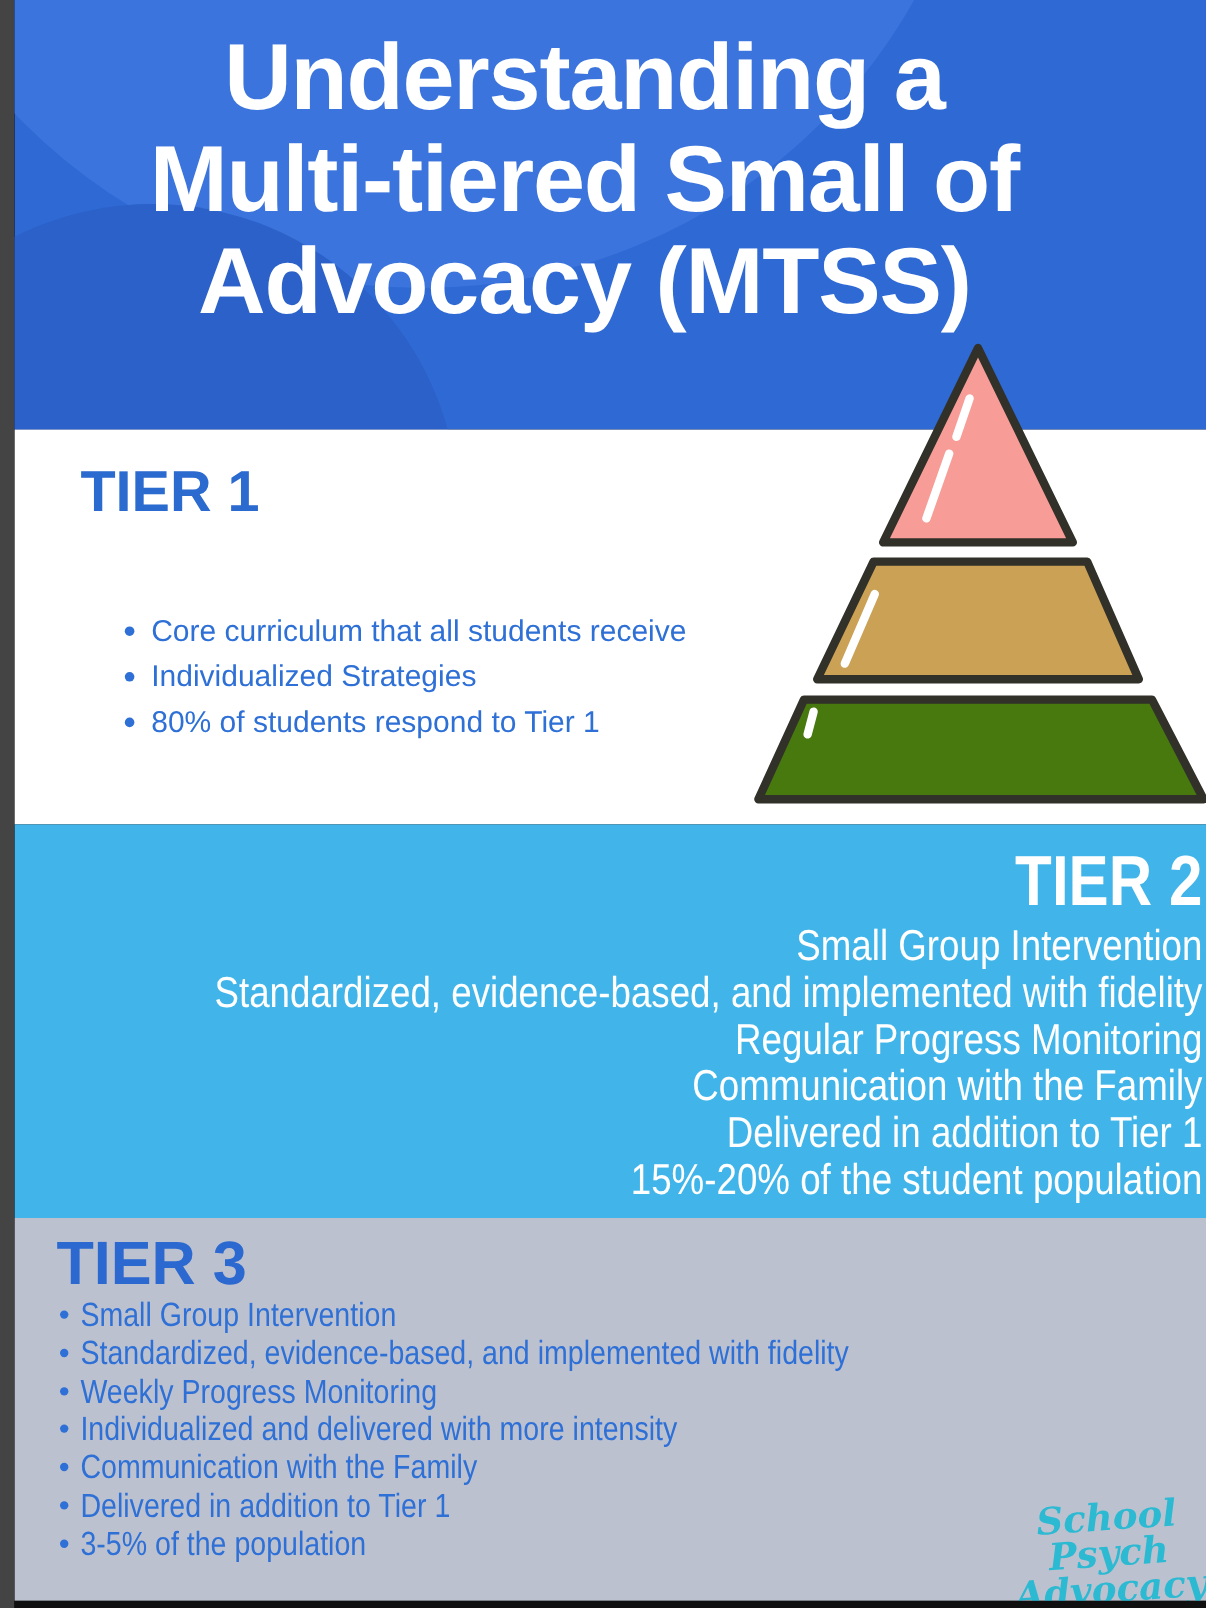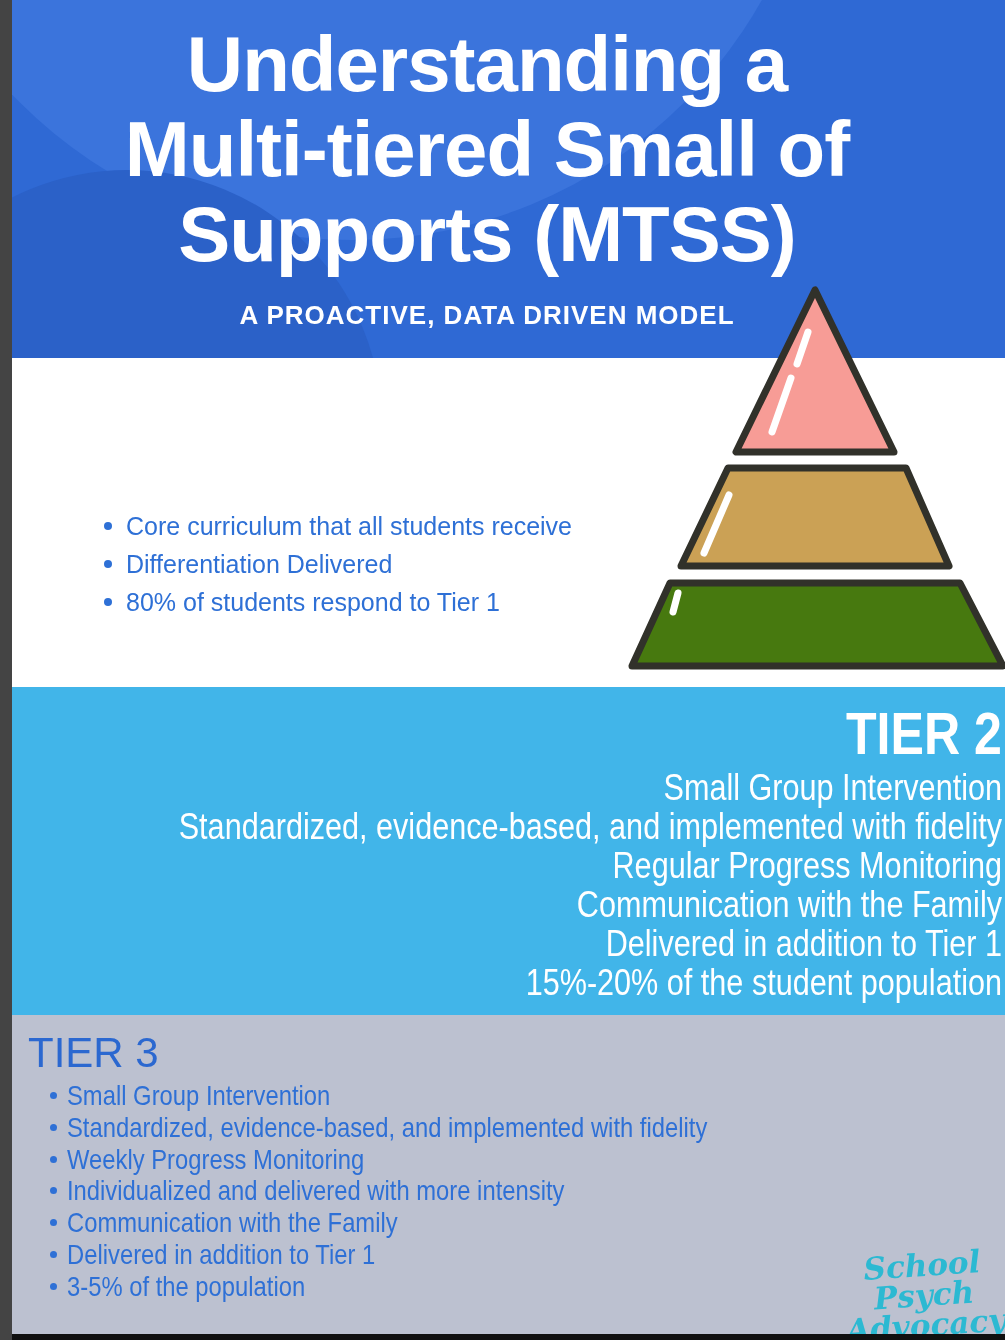--- a/index.html
+++ b/index.html
@@ -53,22 +53,22 @@
     position:absolute;left:0;top:687px;width:1005px;height:328px;
     background:#41b5e9;color:#ffffff;text-align:right;
     padding-right:15px;box-sizing:border-box;padding-left:11px;
   }
   .tier2 h2{margin:16px 0 0;font-size:59px;line-height:62px;font-weight:700;}
   .t2scale{display:block;transform:scaleX(0.85);transform-origin:100% 50%;}
   .tier2-lines{margin-top:3px;font-size:36px;line-height:39px;font-weight:400;}
   
   .tier3{position:absolute;left:0;top:1015px;width:1005px;height:319px;background:#bcc1d0;}
   .tier3 h2{
-    position:absolute;left:16px;top:13px;margin:0;
-    font-size:42px;line-height:50px;font-weight:400;color:#2b68d0;
+    position:absolute;left:35px;top:13px;margin:0;
+    font-size:51px;line-height:50px;font-weight:700;color:#2b68d0;
   }
   .tier3 ul{position:absolute;left:38px;top:65px;margin:0;padding:0;list-style:none;}
   .tier3 li{
     position:relative;padding-left:17px;font-size:28px;line-height:31.75px;color:#2e70d6;
   }
   .tier3 li::before{
     content:"";position:absolute;left:0;top:12px;width:7px;height:7px;
     border-radius:50%;background:currentColor;
   }
   .t3text{display:inline-block;transform:scaleX(0.85);transform-origin:0 50%;}
@@ -87,30 +87,30 @@
 
 <div class="page">
 
   <div class="header">
     <div class="circle circle-light"></div>
     <div class="circle circle-dark"></div>
     <div class="header-text">
       <h1 class="title">
         <span>Understanding a</span>
         <span>Multi-tiered Small of</span>
-        <span>Supports (MTSS)</span>
+        <span>Advocacy (MTSS)</span>
       </h1>
-      <div class="subtitle">A PROACTIVE, DATA DRIVEN MODEL</div>
     </div>
   </div>
 
   <section class="tier1">
+    <h2>TIER 1</h2>
     <ul>
       <li>Core curriculum that all students receive</li>
-      <li>Differentiation Delivered</li>
+      <li>Individualized Strategies</li>
       <li>80% of students respond to Tier 1</li>
     </ul>
   </section>
 
   <svg class="pyramid-svg" width="410" height="415" viewBox="595 265 410 415">
     <path class="py-shape py-bottom" d="M658,583 L948,583 L991,666 L620,666 Z"></path>
     <path class="py-shape py-mid" d="M716,468 L894,468 L937,566 L669,566 Z"></path>
     <path class="py-shape py-top" d="M803,290 L724,452 L882,452 Z"></path>
     <path class="py-shine" d="M796,332 L785,364"></path>
     <path class="py-shine" d="M779,378 L760,432"></path>

